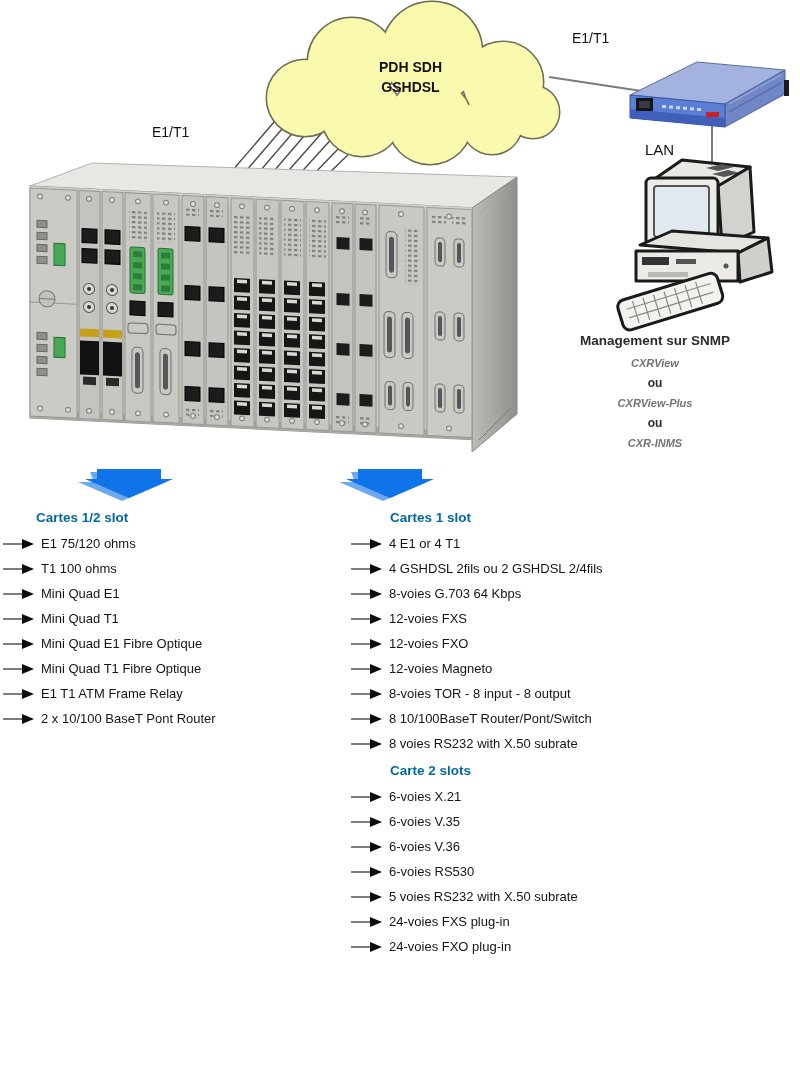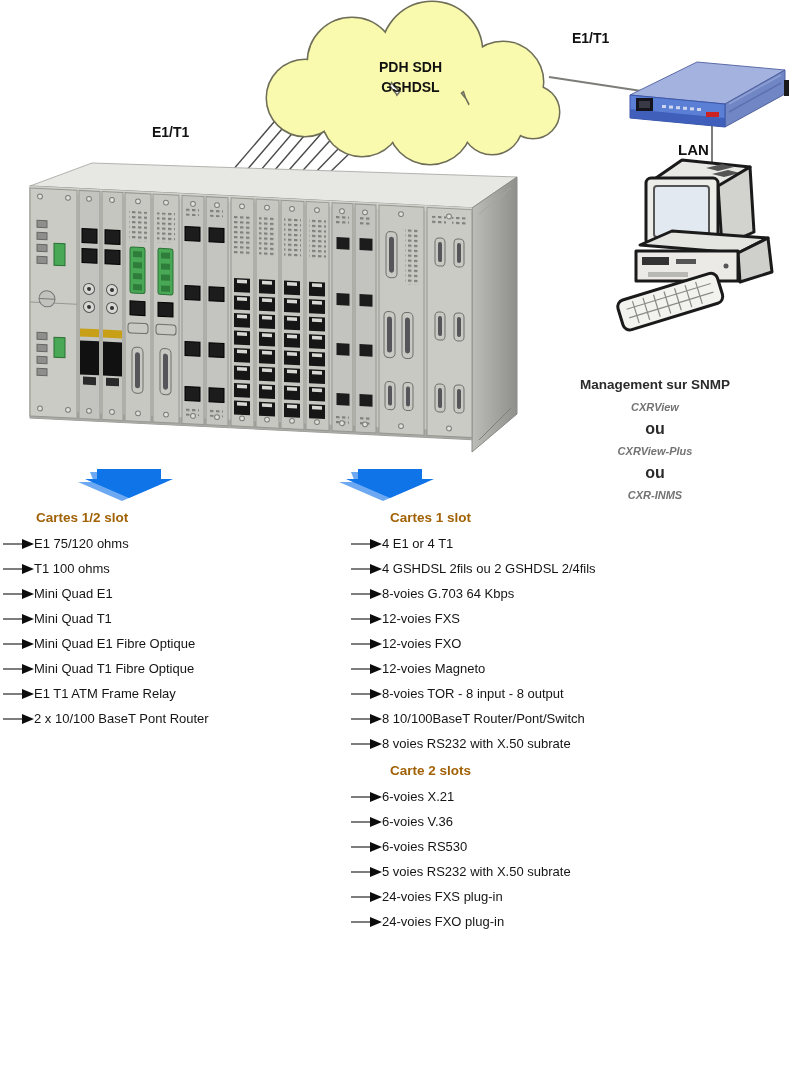--- a/index.html
+++ b/index.html
@@ -1,34 +1,34 @@
 <!DOCTYPE html>
 <html><head>
 <meta charset="utf-8">
 <style>
   html,body{margin:0;padding:0;background:#ffffff;}
   #canvas{position:relative;width:800px;height:1070px;background:#ffffff;overflow:hidden;
           font-family:"Liberation Sans",sans-serif;}
   svg{display:block;}
   .abs{position:absolute;}
-  .lbl{position:absolute;font-weight:bold;color:#111;white-space:nowrap;}
+  .lbl{position:absolute;font-weight:normal;color:#111;white-space:nowrap;}
   .cloud-text{position:absolute;left:318px;top:57px;width:185px;text-align:center;
               font-weight:bold;font-size:14px;line-height:20px;color:#111;}
-  .mgmt{position:absolute;left:535px;top:333px;width:240px;text-align:center;margin-top:44px;}
+  .mgmt{position:absolute;left:535px;top:333px;width:240px;text-align:center;}
   .mgmt-title{font-size:13.5px;font-weight:bold;color:#2b2b2b;margin-bottom:9px;}
   .mgmt-opt{font-size:11px;font-weight:bold;font-style:italic;color:#737373;margin:0 0 7px 0;}
-  .mgmt-ou{font-size:16px;font-weight:bold;color:#2b2b2b;margin:0 0 7px 0;}
+  .mgmt-ou{font-size:12px;font-weight:bold;color:#2b2b2b;margin:0 0 7px 0;}
   .col{position:absolute;top:507px;}
   .col-left{left:2px;}
   .col-right{left:350px;}
-  .list-header{font-size:13.5px;font-weight:bold;color:#a16207;height:24px;line-height:22px;}
+  .list-header{font-size:13.5px;font-weight:bold;color:#0369a1;height:24px;line-height:22px;}
   .col-left .list-header{margin-left:34px;}
   .col-right .list-header{margin-left:40px;}
   .list-header.second{margin-top:4px;}
-  .list-row{display:flex;align-items:center;height:25px;}
+  .list-row{display:flex;align-items:center;height:25px;gap:7px;}
   .list-row .txt{font-size:13px;color:#151515;line-height:14px;}
   .bullet{flex:0 0 auto;}
 </style>
 </head>
 <body>
 
 <div id="canvas">
 
   <svg class="abs" style="left:0;top:0" width="800" height="1070" viewBox="0 0 800 1070">
     <defs>
@@ -388,21 +388,21 @@
     </g>
   </svg>
 
   <div class="cloud-text">
     <div>PDH SDH</div>
     <div>GSHDSL</div>
   </div>
 
   <div class="lbl" style="left:152px;top:124px;font-size:14px;">E1/T1</div>
   <div class="lbl" style="left:572px;top:30px;font-size:14px;">E1/T1</div>
-  <div class="lbl" style="left:678px;top:141px;font-size:15px;">LAN</div>
+  <div class="lbl" style="left:645px;top:141px;font-size:15px;">LAN</div>
 
   <div class="mgmt">
     <div class="mgmt-title">Management sur SNMP</div>
     <div class="mgmt-opt">CXRView</div>
     <div class="mgmt-ou">ou</div>
     <div class="mgmt-opt">CXRView-Plus</div>
     <div class="mgmt-ou">ou</div>
     <div class="mgmt-opt">CXR-INMS</div>
   </div>
 
@@ -545,20 +545,27 @@
           <line x1="1" y1="6" x2="21" y2="6" stroke="#7d7d7d" stroke-width="2"></line>
           <polygon points="20,1 32,6 20,11" fill="#0c0c0c"></polygon>
         </svg>
         <span class="txt">6-voies X.21</span>
       </div>
         <div class="list-row">
         <svg class="bullet" width="32" height="12">
           <line x1="1" y1="6" x2="21" y2="6" stroke="#7d7d7d" stroke-width="2"></line>
           <polygon points="20,1 32,6 20,11" fill="#0c0c0c"></polygon>
         </svg>
+        <span class="txt">6-voies V.35</span>
+      </div>
+        <div class="list-row">
+        <svg class="bullet" width="32" height="12">
+          <line x1="1" y1="6" x2="21" y2="6" stroke="#7d7d7d" stroke-width="2"></line>
+          <polygon points="20,1 32,6 20,11" fill="#0c0c0c"></polygon>
+        </svg>
         <span class="txt">6-voies V.36</span>
       </div>
         <div class="list-row">
         <svg class="bullet" width="32" height="12">
           <line x1="1" y1="6" x2="21" y2="6" stroke="#7d7d7d" stroke-width="2"></line>
           <polygon points="20,1 32,6 20,11" fill="#0c0c0c"></polygon>
         </svg>
         <span class="txt">6-voies RS530</span>
       </div>
         <div class="list-row">

